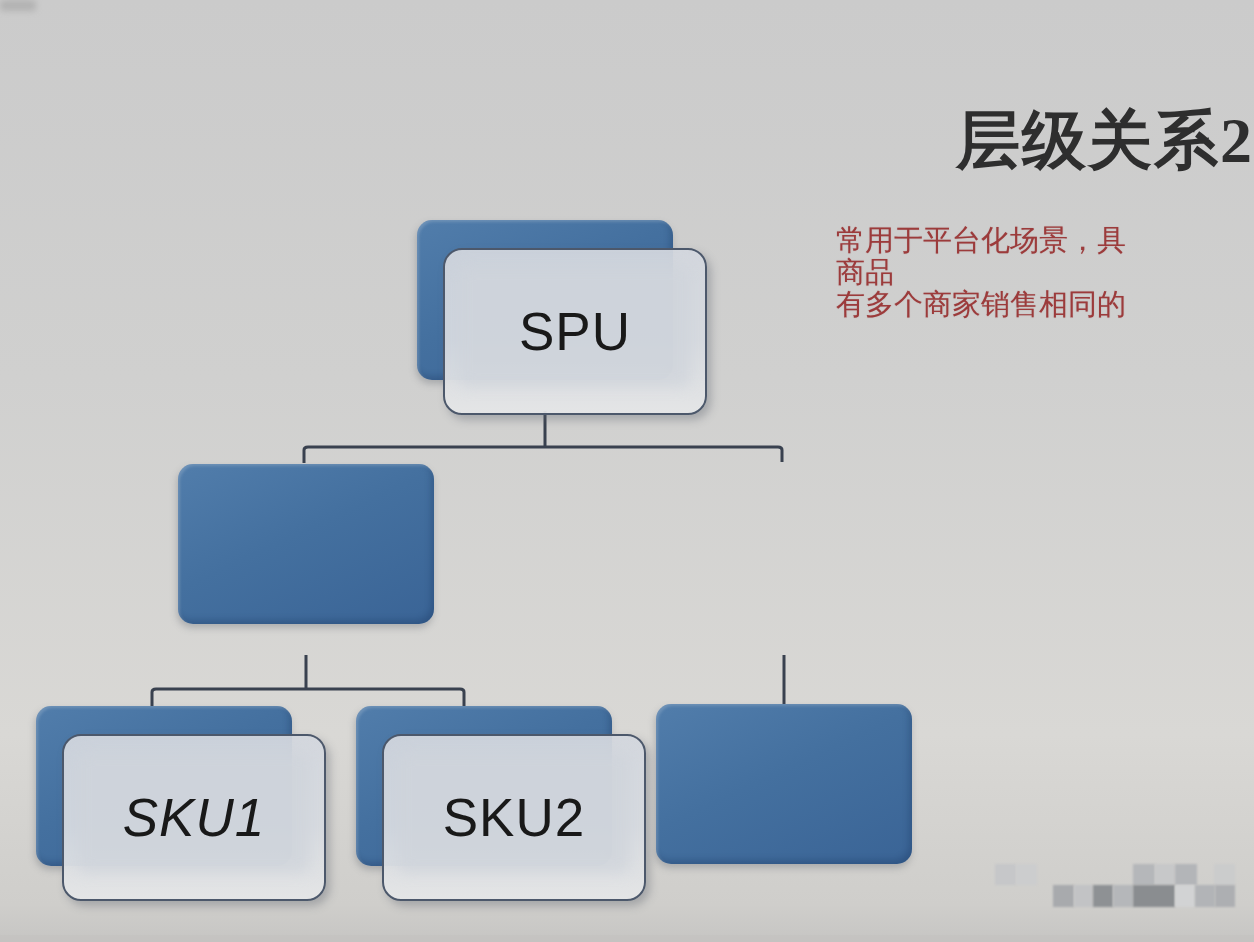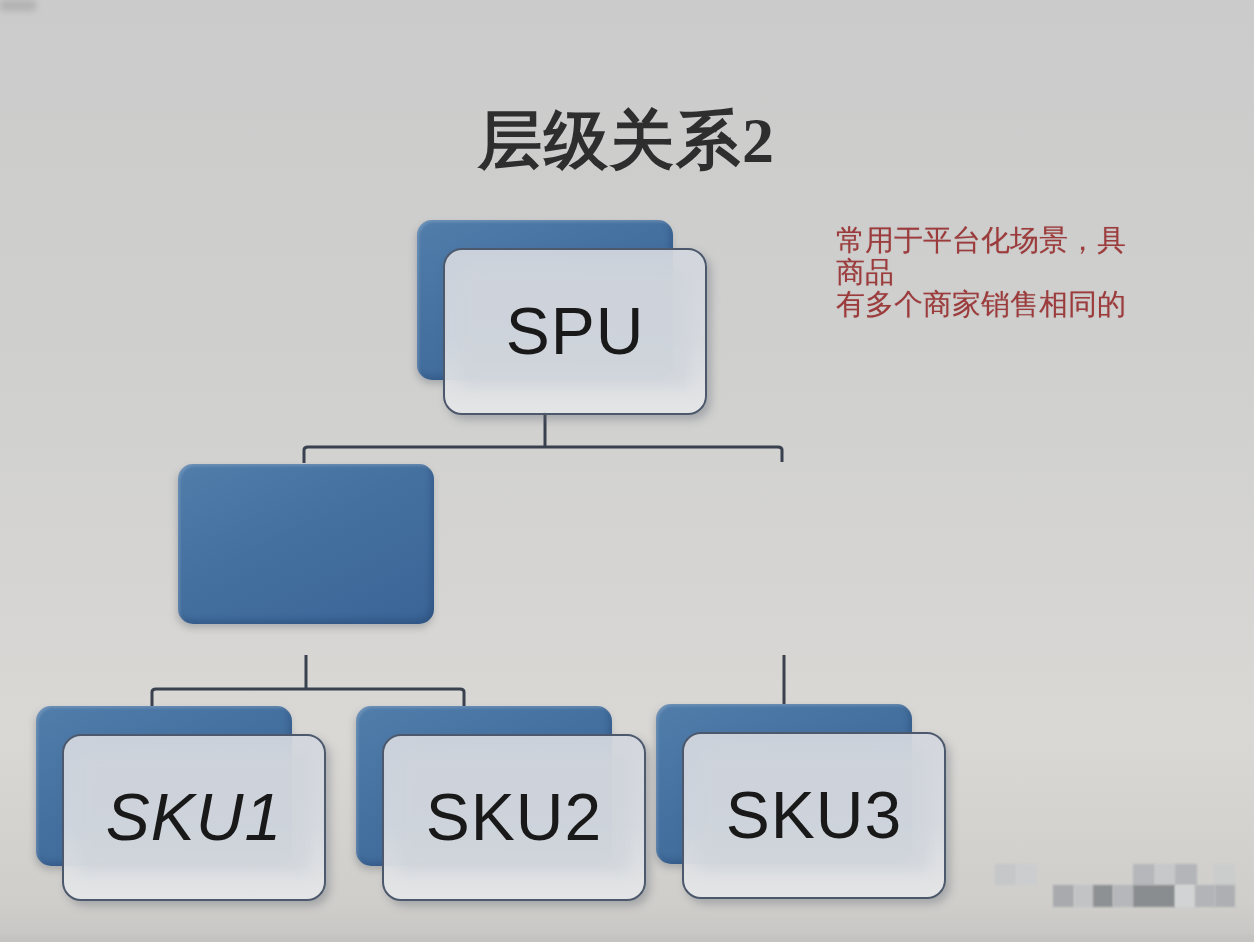--- a/index.html
+++ b/index.html
@@ -3,21 +3,21 @@
 <meta charset="utf-8">
 <style>
   html,body{margin:0;padding:0;background:#b9b9b9;}
   #stage{
     position:relative;width:1254px;height:942px;overflow:hidden;
     background:linear-gradient(180deg,#cbcbcb 0%,#d0d0cf 40%,#d9d8d5 78%,#cfcecb 96%,#c6c5c3 100%);
     font-family:"Liberation Sans","DejaVu Sans",sans-serif;
   }
   
   .title{
-    position:absolute;left:0;top:62px;width:1254px;text-align:center;
+    position:absolute;left:0;top:62px;width:1254px;text-align:right;
     font-family:"Liberation Serif","DejaVu Serif",serif;
     font-size:64px;line-height:72px;color:#2e2e2e;letter-spacing:2px;
   }
   
   .annotation{
     position:absolute;left:836px;top:224px;width:360px;
     font-size:29px;line-height:32px;color:var(--red,#9c3b3b);
     text-shadow:0 0 1px rgba(140,50,52,.35);
   }
   .annotation span{display:block;}
@@ -34,21 +34,21 @@
     border:2.5px solid #4c586b;
     background:linear-gradient(180deg,rgba(211,215,222,.94) 0%,rgba(214,218,224,.94) 55%,rgba(229,230,231,.95) 100%);
     box-shadow:4px 5px 9px rgba(95,100,110,.38);
     display:flex;align-items:center;justify-content:center;
   }
   .node .front::before{
     content:"";position:absolute;left:14px;right:14px;top:16px;bottom:26px;
     background:#cfd4db;filter:blur(7px);border-radius:8px;opacity:.75;
   }
   .node .label{
-    position:relative;font-size:66px;line-height:75px;color:#191919;letter-spacing:1px;text-align:center;
+    position:relative;font-size:53px;line-height:75px;color:#191919;letter-spacing:1px;text-align:center;
   }
   #node-spu  {left:417px;top:220px;}
   #node-item1{left:178px;top:464px;}
   #node-item2{left:655px;top:461px;}
   #node-sku1 {left:36px; top:706px;font-style:italic;}
   #node-sku2 {left:336px;top:706px;margin-left:20px;}
   #node-sku3 {left:656px;top:704px;}
   
   #connectors{position:absolute;left:0;top:0;pointer-events:none;}
   #connectors path{stroke:var(--line,#39414f);stroke-width:3;fill:none;}
@@ -106,23 +106,20 @@
 
   <div class="node" id="node-sku2">
     <div class="back"></div>
     <div class="front">
       <span class="label">SKU2</span>
     </div>
   </div>
 
   <div class="node" id="node-sku3">
     <div class="back"></div>
-    <div class="front">
-      <span class="label">SKU3</span>
-    </div>
   </div>
 
   <div id="watermark">
       <div class="blk" style="left: 995px; top: 864px; width: 21px; height: 21px; background: rgb(198, 199, 201);"></div>
       <div class="blk" style="left: 1016px; top: 864px; width: 21px; height: 21px; background: rgb(204, 205, 206);"></div>
       <div class="blk" style="left: 1133px; top: 864px; width: 22px; height: 21px; background: rgb(181, 183, 186);"></div>
       <div class="blk" style="left: 1155px; top: 864px; width: 20px; height: 21px; background: rgb(199, 200, 201);"></div>
       <div class="blk" style="left: 1175px; top: 864px; width: 22px; height: 21px; background: rgb(179, 181, 184);"></div>
       <div class="blk" style="left: 1214px; top: 864px; width: 21px; height: 21px; background: rgb(203, 204, 204);"></div>
       <div class="blk" style="left: 1053px; top: 885px; width: 21px; height: 22px; background: rgb(168, 170, 173);"></div>

